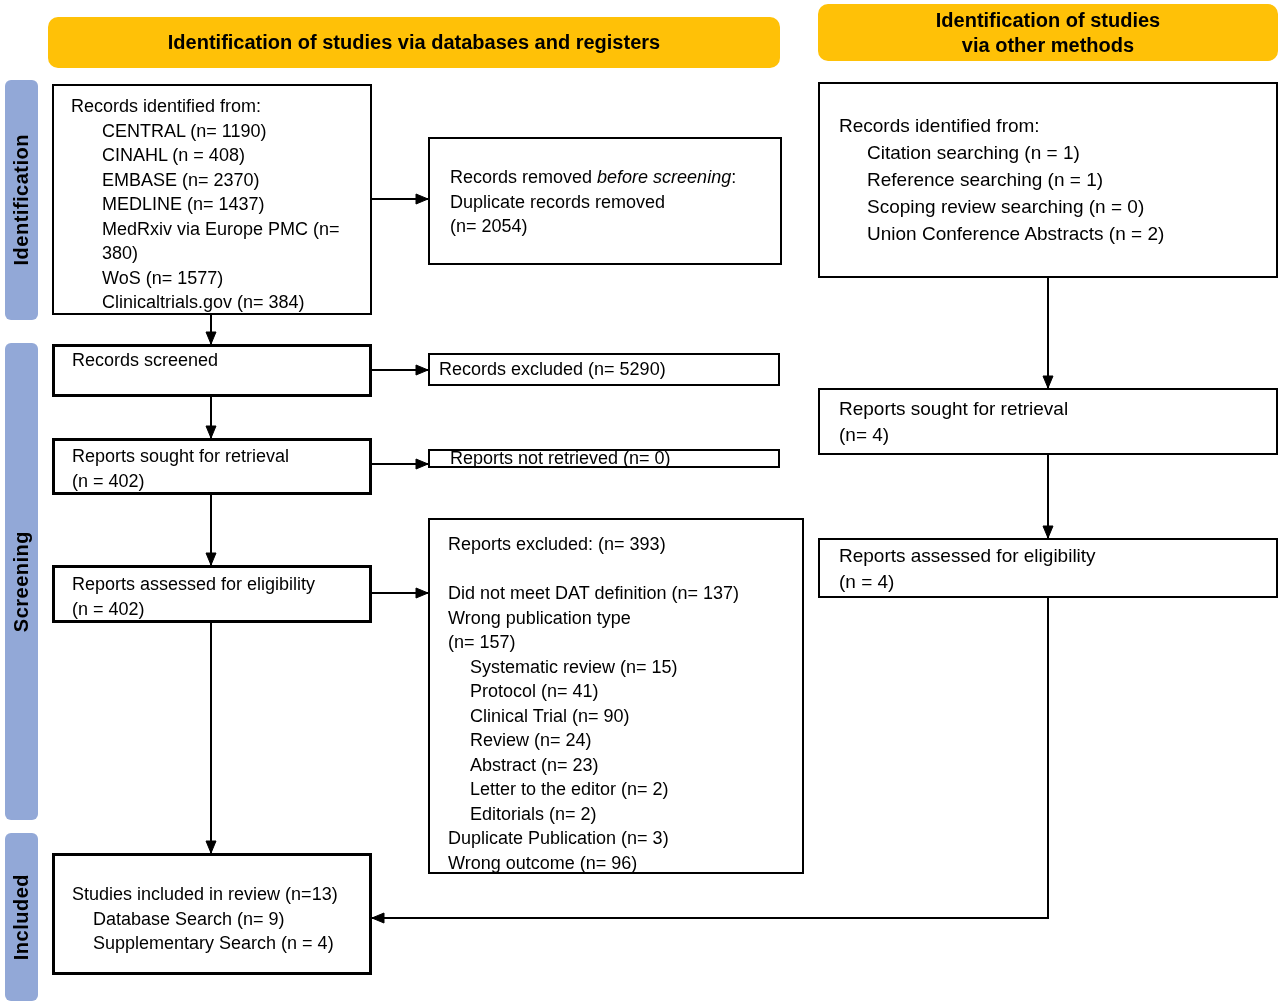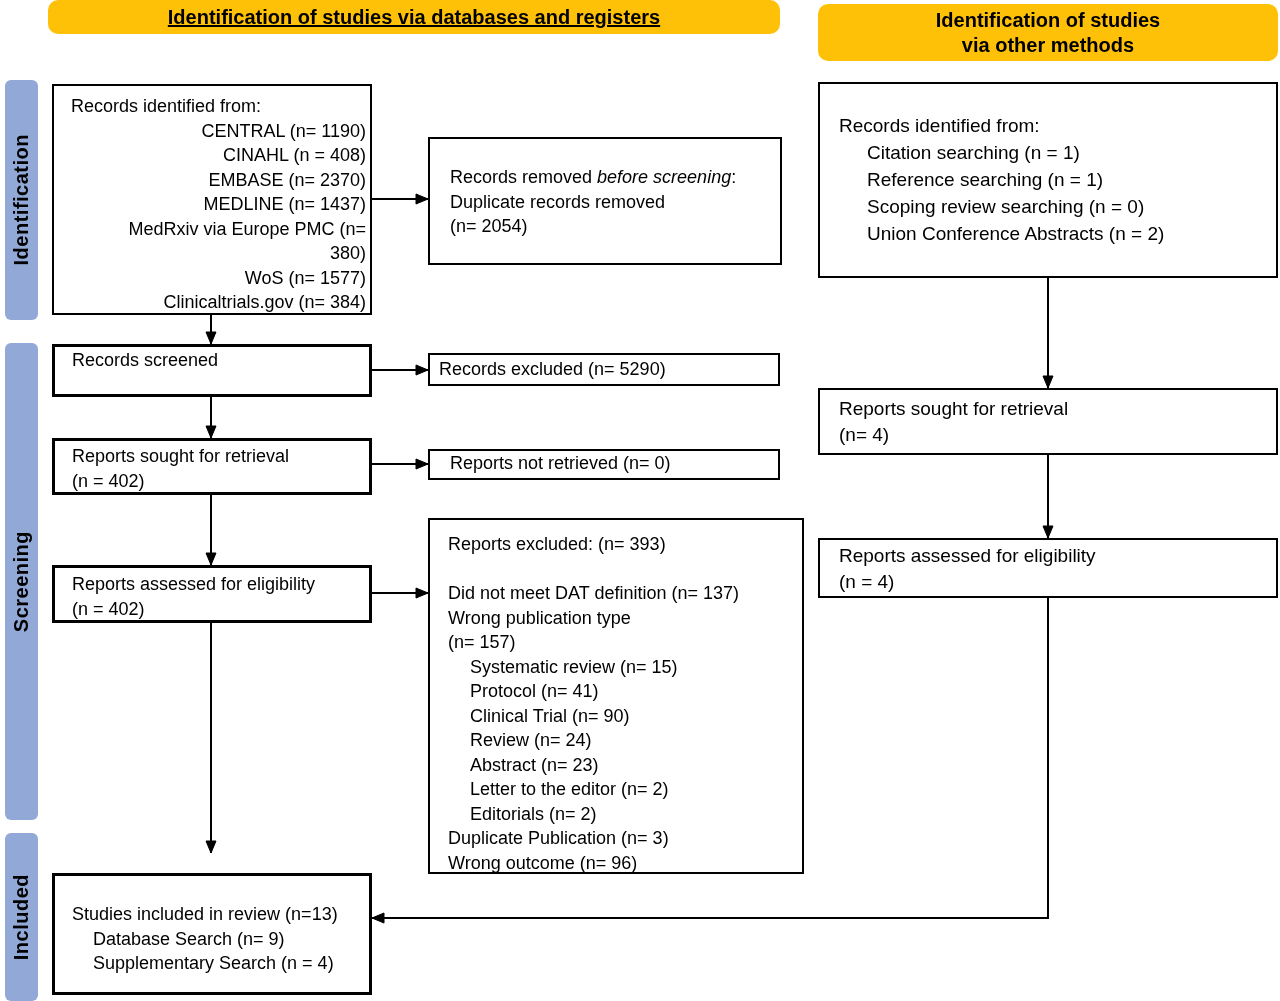--- a/index.html
+++ b/index.html
@@ -27,21 +27,21 @@
     border-radius:10px;
     display:flex;
     flex-direction:column;
     align-items:center;
     justify-content:center;
     text-align:center;
     font-weight:bold;
     font-size:20px;
     line-height:25px;
   }
-  .banner-left{left:48px;top:0;width:732px;height:34px;text-decoration:underline;}
+  .banner-left{left:48px;top:17px;width:732px;height:51px;}
   .banner-right{left:818px;top:4px;width:460px;height:57px;}
   
   .sidebar{
     position:absolute;
     left:5px;
     width:33px;
     background:var(--sidebar-bg);
     border-radius:6px;
     display:flex;
     align-items:center;
@@ -60,33 +60,33 @@
   .bar-included{top:833px;height:168px;}
   
   .box{
     position:absolute;
     background:#fff;
     border:2px solid #000;
     font-size:18px;
     line-height:24.5px;
   }
   .box.thick{border-width:3px;}
-  .indent1{margin-left:31px;text-align:right;}
+  .indent1{margin-left:31px;}
   .indent-sub{margin-left:22px;}
   .indent-inc{margin-left:21px;}
   .indent-oth{margin-left:28px;}
   .b-records-db{left:52px;top:84px;width:320px;height:231px;padding:8px 4px 0 17px;}
   .b-records-removed{left:428px;top:137px;width:354px;height:128px;padding:26px 10px 0 20px;}
   .b-records-screened{left:52px;top:344px;width:320px;height:53px;padding:1px 0 0 17px;line-height:24px;}
   .b-records-excluded{left:428px;top:353px;width:352px;height:33px;display:flex;align-items:center;padding-left:9px;}
   .b-reports-sought{left:52px;top:438px;width:320px;height:57px;padding:3px 0 0 17px;line-height:25px;}
-  .b-reports-not-retrieved{left:428px;top:449px;width:352px;height:31px;display:flex;align-items:flex-start;padding-left:20px;}
+  .b-reports-not-retrieved{left:428px;top:449px;width:352px;height:19px;display:flex;align-items:center;padding-left:20px;}
   .b-reports-assessed{left:52px;top:565px;width:320px;height:58px;padding:4px 0 0 17px;line-height:25px;}
   .b-reports-excluded{left:428px;top:518px;width:376px;height:356px;padding:12px 6px 0 18px;}
-  .b-studies-included{left:52px;top:853px;width:320px;height:122px;padding:26px 0 0 17px;margin-top:20px;}
+  .b-studies-included{left:52px;top:853px;width:320px;height:122px;padding:26px 0 0 17px;}
   .b-records-other{left:818px;top:82px;width:460px;height:196px;padding:28px 6px 0 19px;font-size:19px;line-height:27px;}
   .b-reports-sought-other{left:818px;top:388px;width:460px;height:67px;padding:6px 0 0 19px;font-size:19px;line-height:26px;}
   .b-reports-assessed-other{left:818px;top:538px;width:460px;height:60px;padding:3px 0 0 19px;font-size:19px;line-height:26px;}
   .blank-line{height:24.5px;}
   .it{font-style:italic;text-align:center;}
   
   svg.arrows{
     position:absolute;
     left:0;top:0;
     width:1280px;height:1001px;

